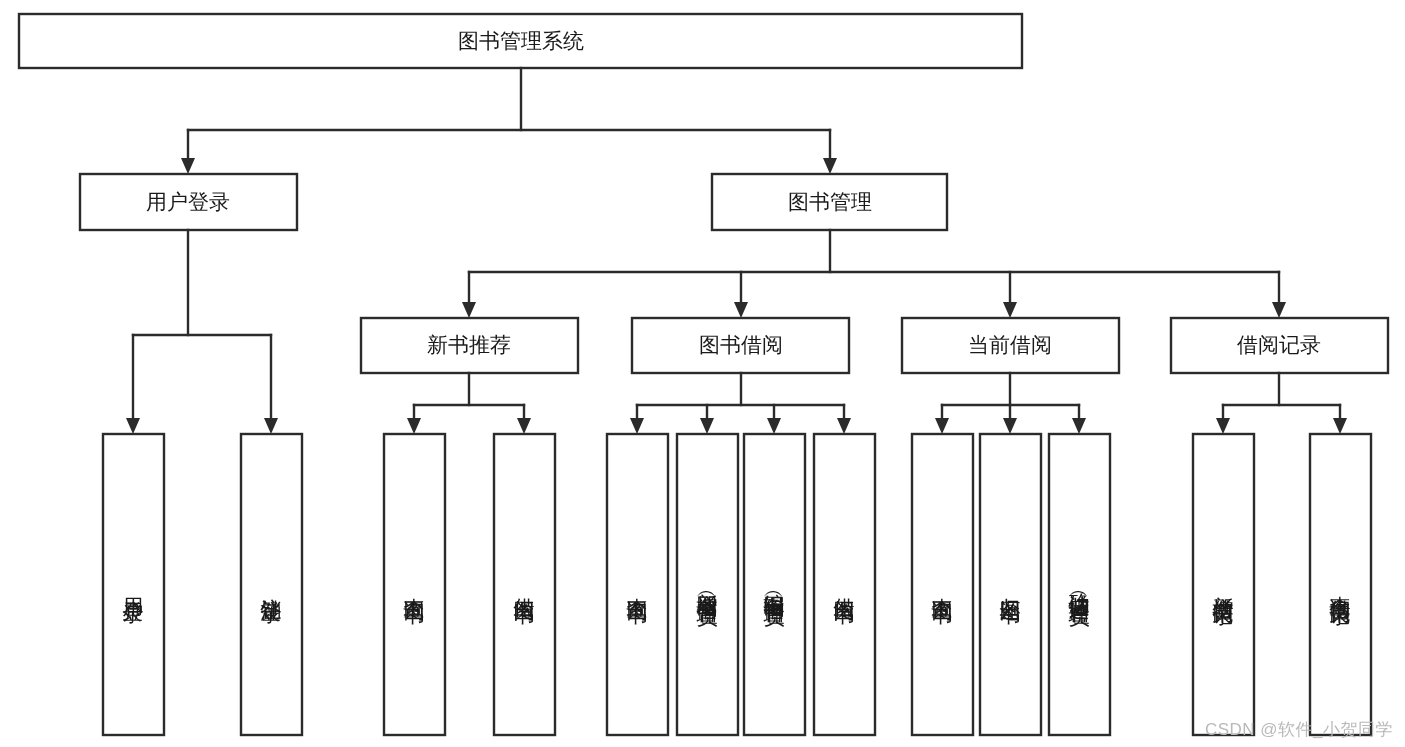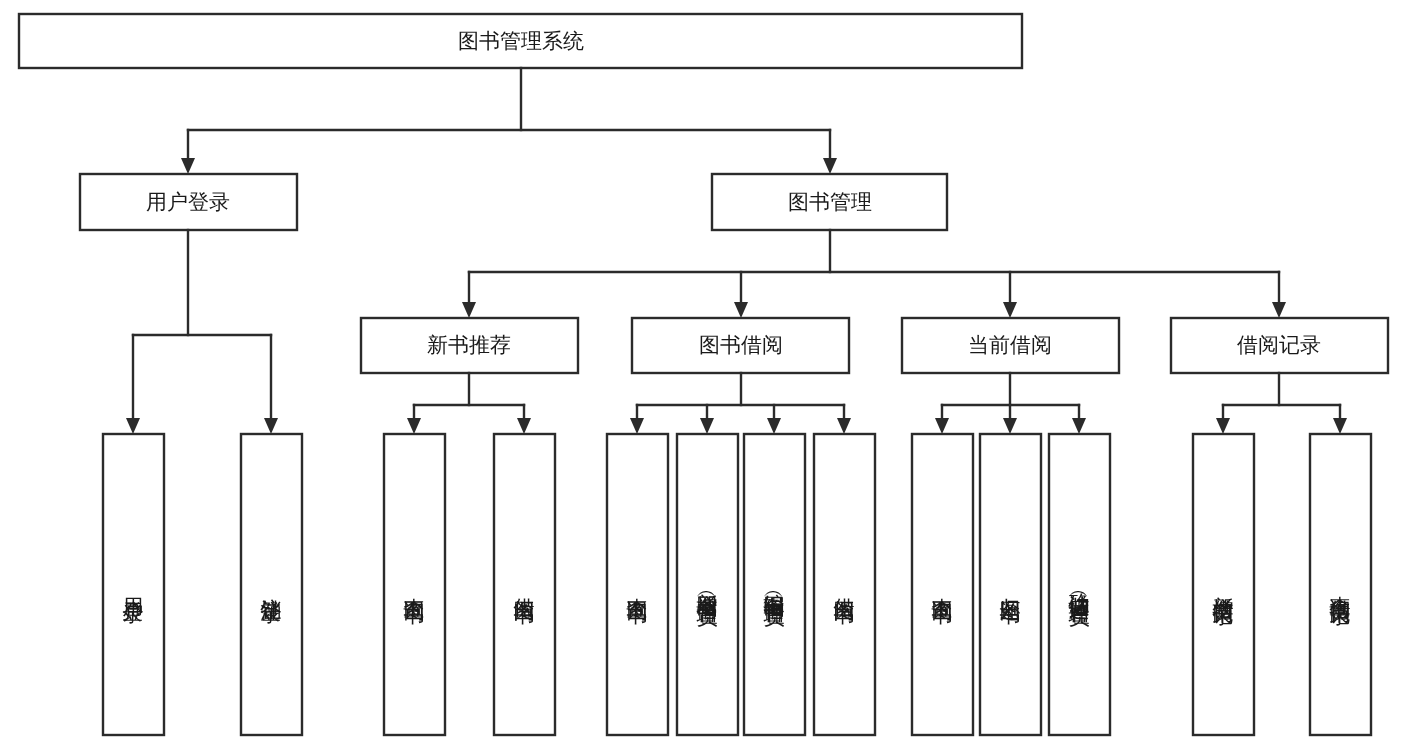--- a/index.html
+++ b/index.html
@@ -196,14 +196,15 @@
   <div class="vert-label" style="left:744px; top:434px; width:61px; height:301px;">编辑图书（管理员）</div>
   <div class="vert-label" style="left:814px; top:434px; width:61px; height:301px;">借阅图书</div>
 
   <div class="vert-label" style="left:912px; top:434px; width:61px; height:301px;">查询图书</div>
   <div class="vert-label" style="left:980px; top:434px; width:61px; height:301px;">归还图书</div>
   <div class="vert-label" style="left:1049px; top:434px; width:61px; height:301px;">确认归还（管理员）</div>
 
   <div class="vert-label" style="left:1193px; top:434px; width:61px; height:301px;">新增借阅记录</div>
   <div class="vert-label" style="left:1310px; top:434px; width:61px; height:301px;">查询借阅记录</div>
 
+  <div class="watermark">CSDN @软件_小贺同学</div>
 
 </div>
 
 </body></html>

